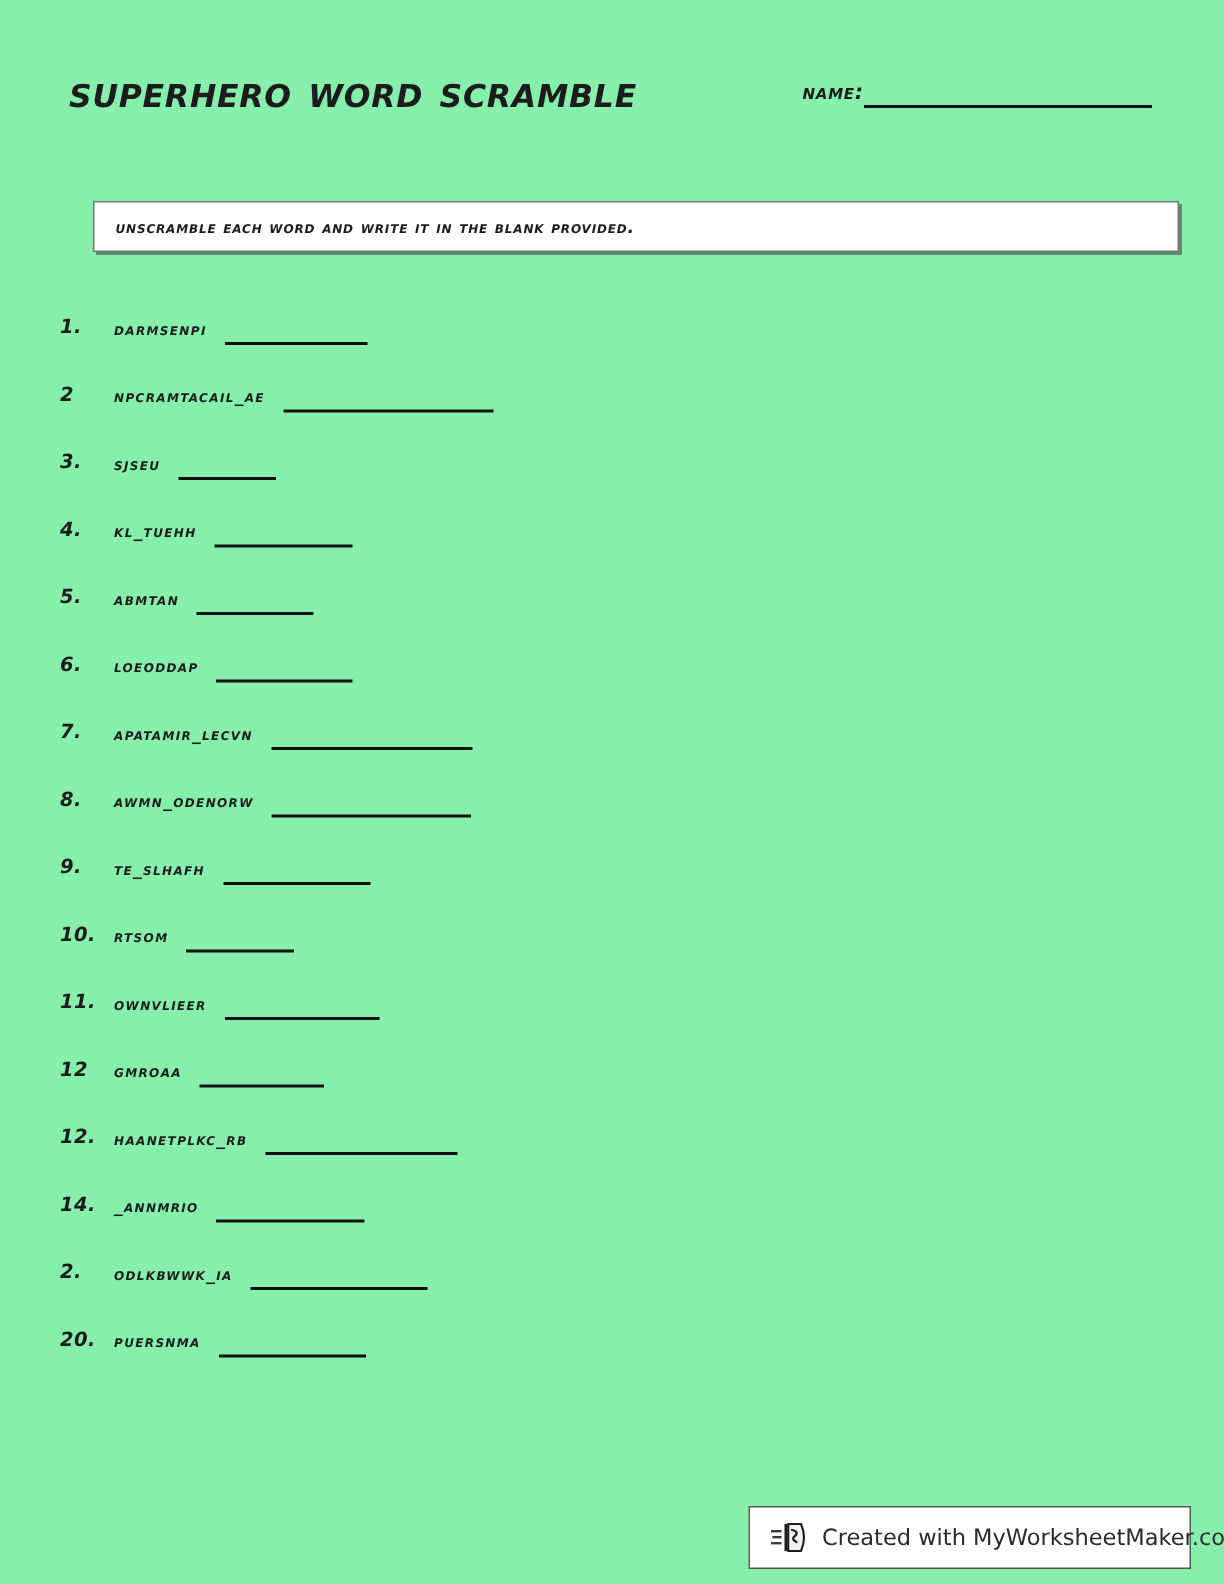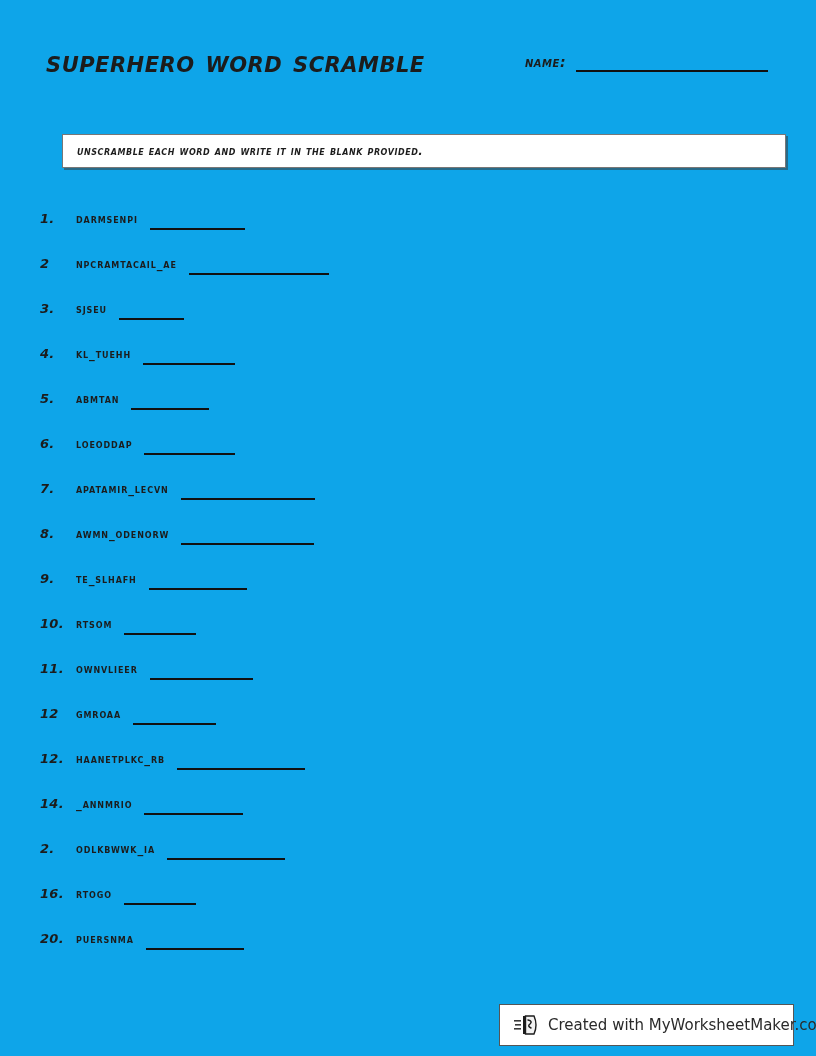--- a/index.html
+++ b/index.html
@@ -11,21 +11,21 @@
     width: 816px;
     height: 1056px;
     position: relative;
     font-family: "Liberation Sans", sans-serif;
     overflow: hidden;
   }
 
   .page {
     position: absolute;
     inset: 0;
-    background: #0ea5e9;
+    background: #86efac;
   }
 
   
   .header {
     position: absolute;
     left: 46px;
     top: 44px;
     right: 46px;
     height: 46px;
   }
@@ -44,21 +44,20 @@
     white-space: nowrap;
   }
   .worksheet-title::first-letter { font-size: 30px; }
 
   .name-group {
     position: absolute;
     right: 2px;
     top: 10px;
     display: flex;
     align-items: flex-end;
-    gap: 10px;
   }
   .name-label {
     font-family: "DejaVu Sans", sans-serif;
     font-weight: bold;
     font-style: italic;
     font-size: 14px;
     font-variant: small-caps;
     text-transform: lowercase;
     color: #1c1c1c;
     letter-spacing: 0.5px;
@@ -116,20 +115,21 @@
     font-family: "DejaVu Sans", sans-serif;
     font-weight: bold;
     font-style: italic;
     font-size: 13px;
     color: #1c1c1c;
     letter-spacing: 0.3px;
   }
   .scrambled-word {
     font-family: "DejaVu Sans", sans-serif;
     font-weight: bold;
+    font-style: italic;
     font-size: 11.5px;
     font-variant: small-caps;
     text-transform: lowercase;
     letter-spacing: 0.9px;
     color: #1c1c1c;
     white-space: nowrap;
     padding-right: 12px;
   }
   .answer-blank {
     border-bottom: 2px solid #111111;
@@ -252,25 +252,20 @@
       </div>
       <div class="word-item">
         <span class="item-number">14.</span>
         <span class="scrambled-word">_ANNMRIO</span>
         <span class="answer-blank" style="width: 99px;"></span>
       </div>
       <div class="word-item">
         <span class="item-number">2.</span>
         <span class="scrambled-word">ODLKBWWK_IA</span>
         <span class="answer-blank" style="width: 118px;"></span>
-      </div>
-      <div class="word-item">
-        <span class="item-number">16.</span>
-        <span class="scrambled-word">RTOGO</span>
-        <span class="answer-blank" style="width: 72px;"></span>
       </div>
       <div class="word-item">
         <span class="item-number">20.</span>
         <span class="scrambled-word">PUERSNMA</span>
         <span class="answer-blank" style="width: 98px;"></span>
       </div>
     </div>
 
   <div class="footer-badge">
     <svg class="footer-logo" viewBox="0 0 26 24">

